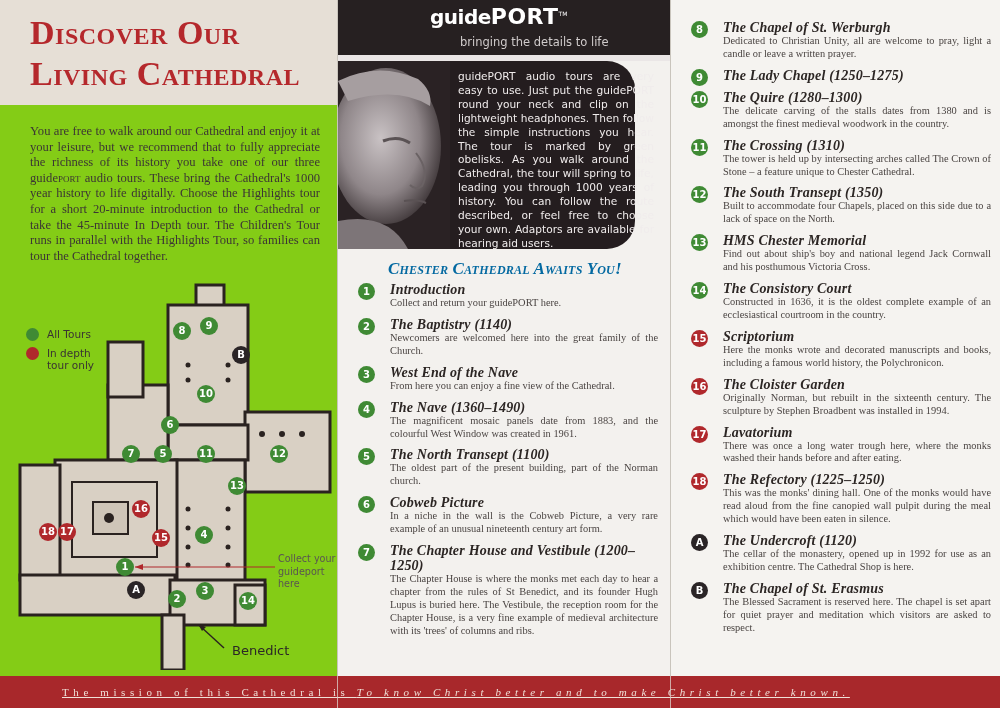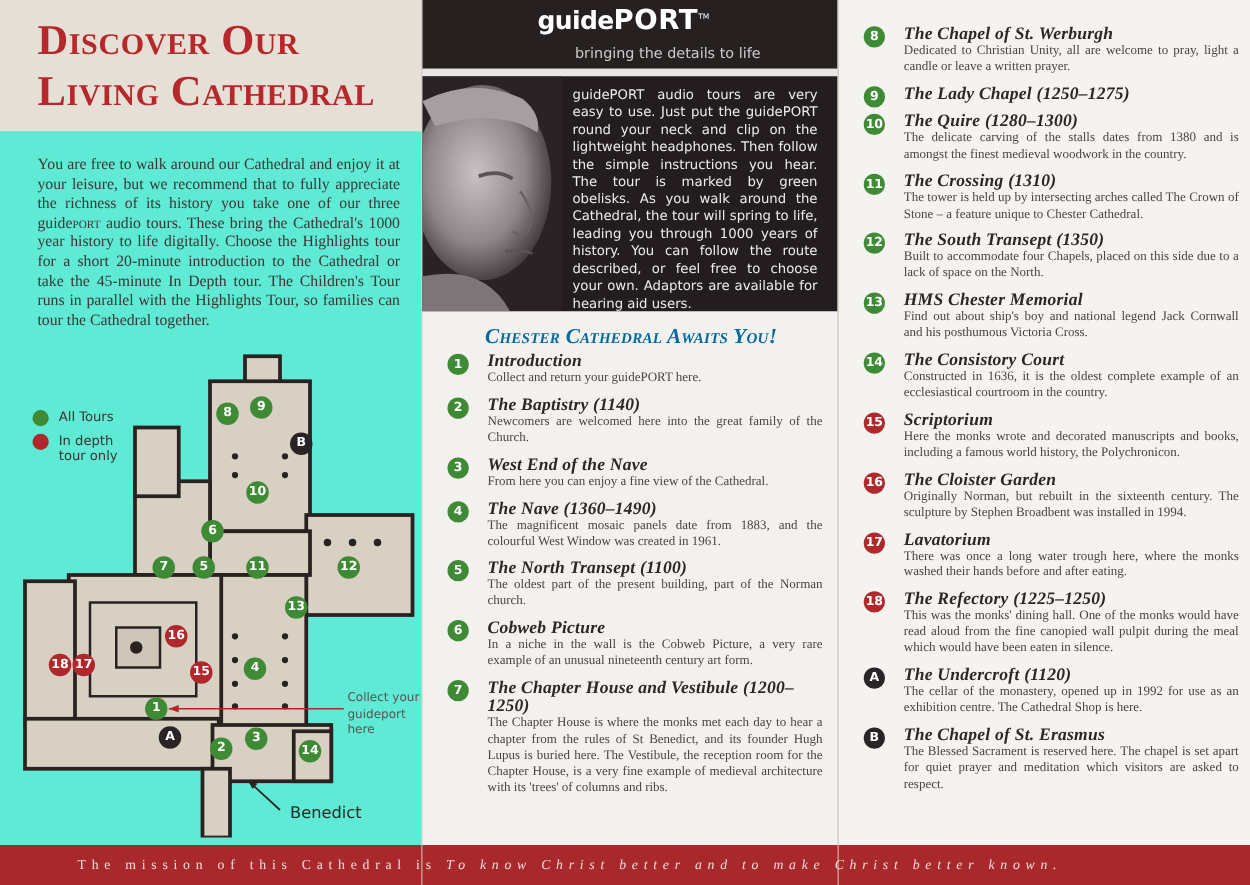--- a/index.html
+++ b/index.html
@@ -1,20 +1,20 @@
 <!DOCTYPE html>
 <html><head>
 <meta charset="utf-8">
 <style>
   * { box-sizing: border-box; margin: 0; padding: 0; }
   html, body { width: 1000px; height: 708px; overflow: hidden; background: #efece7; }
   body { position: relative; font-family: "Liberation Serif", "DejaVu Serif", serif; color: #3a3432; }
 
   .panel { position: absolute; top: 0; height: 676px; }
-  #left { left: 0; width: 337px; background: #5eead4; }
+  #left { left: 0; width: 337px; background: #84cc16; }
   #mid { left: 337px; width: 333px; background: #f3f1ee; border-left: 1px solid #c9c4bc; }
   #right { left: 670px; width: 330px; background: #f5f3f0; border-left: 1px solid #c9c4bc; }
 
   
   .left-head { position: absolute; left: 0; top: 0; width: 337px; height: 105px; background: #e6dfd6; }
   .big-title { position: absolute; left: 30px; top: 12px; font-family: "Liberation Serif", serif; color: #b5282c; font-size: 34px; line-height: 41px; font-variant: small-caps; letter-spacing: 0.5px; }
   .intro-text { position: absolute; left: 30px; top: 124px; width: 290px; font-size: 12.6px; line-height: 15.6px; text-align: justify; color: #3c3634; }
   .sc { font-variant: small-caps; }
 
   .map { position: absolute; left: 0; top: 270px; width: 337px; height: 400px; }
@@ -26,39 +26,39 @@
   .entrance-label { position: absolute; left: 232px; top: 643px; font-family: "DejaVu Sans", sans-serif; font-size: 13px; color: #2c2826; }
 
   
   .gp-head { position: absolute; left: 0; top: 0; width: 333px; height: 55px; background: #262021; }
   .gp-logo { position: absolute; left: 92px; top: 4px; color: #fff; font-family: "DejaVu Sans", sans-serif; }
   .gp-logo .g1 { font-size: 20px; font-weight: 700; letter-spacing: -0.5px; }
   .gp-logo .g2 { font-size: 22px; font-weight: bold; letter-spacing: 0.5px; }
   .gp-logo .tm { font-size: 6px; vertical-align: top; position: relative; top: 6px; }
   .gp-tag { position: absolute; left: 122px; top: 35px; color: #d0cbcb; font-family: "DejaVu Sans", sans-serif; font-size: 11.5px; }
   .gp-stripe { position: absolute; left: 0; top: 55px; width: 333px; height: 6px; background: #eae6e6; }
-  .gp-body { position: absolute; left: 0; top: 61px; width: 333px; height: 188px; background: #241d1f; }
+  .gp-body { position: absolute; left: 0; top: 61px; width: 297px; height: 188px; background: #241d1f; border-radius: 28px; }
   .statue { position: absolute; left: 0; top: 0; width: 112px; height: 188px; overflow: hidden; }
   .gp-text { position: absolute; left: 120px; top: 9px; width: 196px; color: #f0ecec; font-family: "DejaVu Sans", sans-serif; font-size: 10.6px; line-height: 13.9px; text-align: justify; }
 
   .awaits-title { position: absolute; left: 50px; top: 259px; color: #0369a1; font-size: 17px; font-variant: small-caps; letter-spacing: 0.2px; font-style: italic; }
 
   .stops { position: absolute; }
   .stop { position: relative; padding-left: 32px; margin-bottom: 7px; }
   .stop-badge { position: absolute; left: 0; top: 1px; width: 17px; height: 17px; border-radius: 50%; color: #fff; font-family: "DejaVu Sans", sans-serif; font-weight: bold; font-size: 10px; line-height: 17px; text-align: center; }
   .badge-green { background: #3f8a34; }
   .badge-red { background: #b0282c; }
   .badge-dark { background: #2a2426; }
   .stop-title { font-weight: bold; font-style: italic; font-size: 14px; line-height: 15px; color: #2c2624; letter-spacing: 0.2px; }
   .stop-desc { font-size: 10.4px; line-height: 12.9px; color: #4a4442; text-align: justify; }
   #mid .stops { left: 20px; top: 282px; width: 300px; }
   #right .stops { left: 20px; top: 20px; width: 300px; }
 
   
-  .mission { position: absolute; left: 0; top: 676px; width: 1000px; height: 32px; background: #a8282b; color: #f0e0d8; font-size: 11px; letter-spacing: 4.6px; padding-left: 62px; line-height: 32px; white-space: nowrap; }
+  .mission { position: absolute; left: 0; top: 676px; width: 1000px; height: 32px; background: #a8282b; color: #f0e0d8; font-size: 11px; letter-spacing: 4.6px; padding-left: 62px; line-height: 32px; white-space: nowrap; text-decoration: underline; }
   .mission .ital { font-style: italic; }
   .fold { position: absolute; top: 676px; width: 1px; height: 32px; background: #d9cbc6; opacity: 0.8; }
 </style>
 </head>
 <body>
 
 <section id="left" class="panel">
   <div class="left-head">
     <h1 class="big-title">
       <span>Discover Our</span><br>

